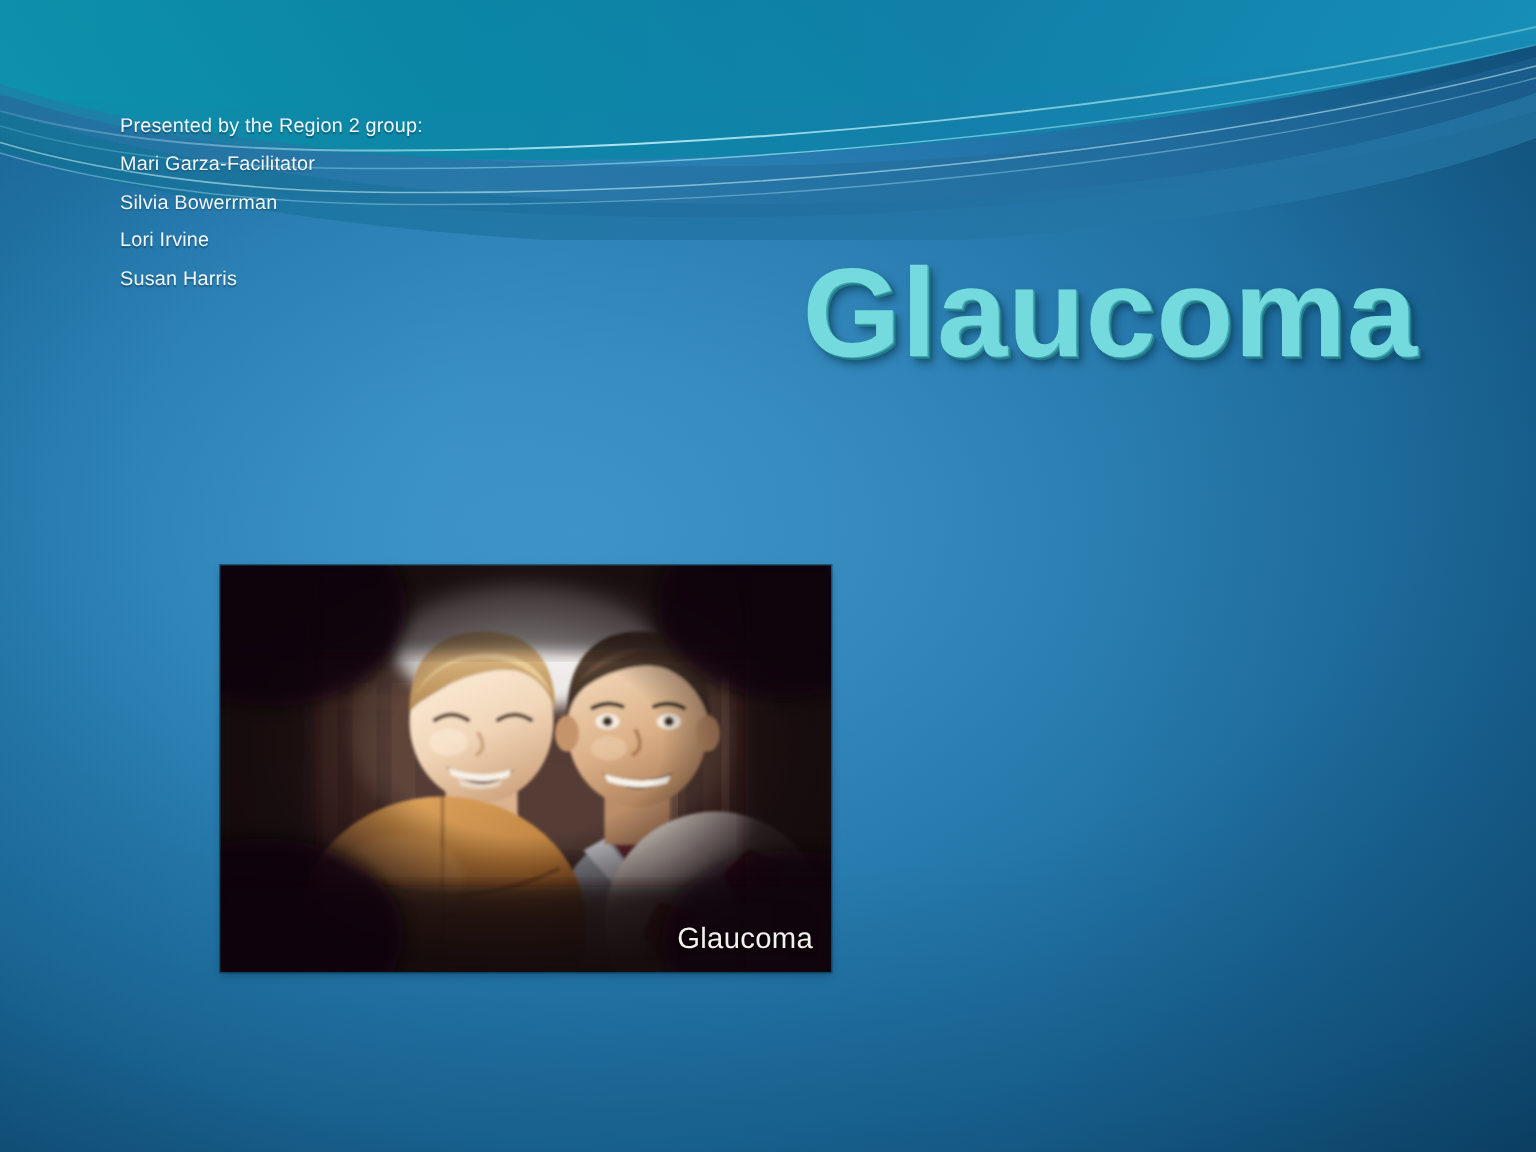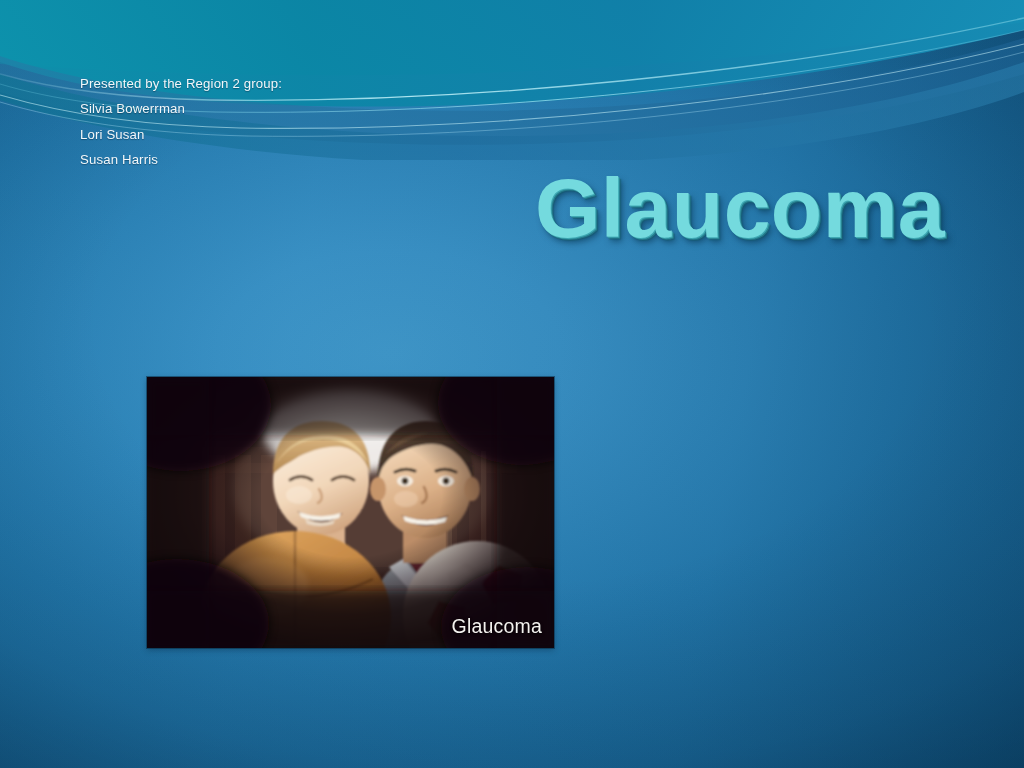--- a/index.html
+++ b/index.html
@@ -184,22 +184,23 @@
              C900,138 700,166 480,164 C280,162 110,136 0,100 Z" fill="url(#wvDeep)" opacity="0.55"></path>
 
     <path d="M1024,18 C780,72 470,104 210,100 C120,98 50,88 0,74" fill="none" stroke="url(#wvHair)" stroke-width="1.3"></path>
     <path d="M1024,30 C790,84 480,116 215,112 C122,110 50,99 0,84" fill="none" stroke="url(#wvHair2)" stroke-width="1"></path>
     <path d="M1024,44 C800,100 500,132 240,128 C140,126 58,112 0,95" fill="none" stroke="rgba(205,245,252,0.55)" stroke-width="1.1"></path>
     <path d="M1024,52 C810,108 510,140 248,136 C146,134 60,120 0,102" fill="none" stroke="rgba(160,215,238,0.45)" stroke-width="0.9"></path>
   </svg>
 
   <div id="presenters">
     <div class="pres-line">Presented by the Region 2 group:</div>
+    <div class="pres-line">Mari Garza-Facilitator</div>
     <div class="pres-line">Silvia Bowerrman</div>
-    <div class="pres-line">Lori Susan</div>
+    <div class="pres-line">Lori Irvine</div>
     <div class="pres-line">Susan Harris</div>
   </div>
 
   <div id="title-box">
     <span id="title-text">Glaucoma</span>
   </div>
 
   <div id="photo">
     <svg width="407" height="271" viewBox="0 0 407 271">
       <defs>

